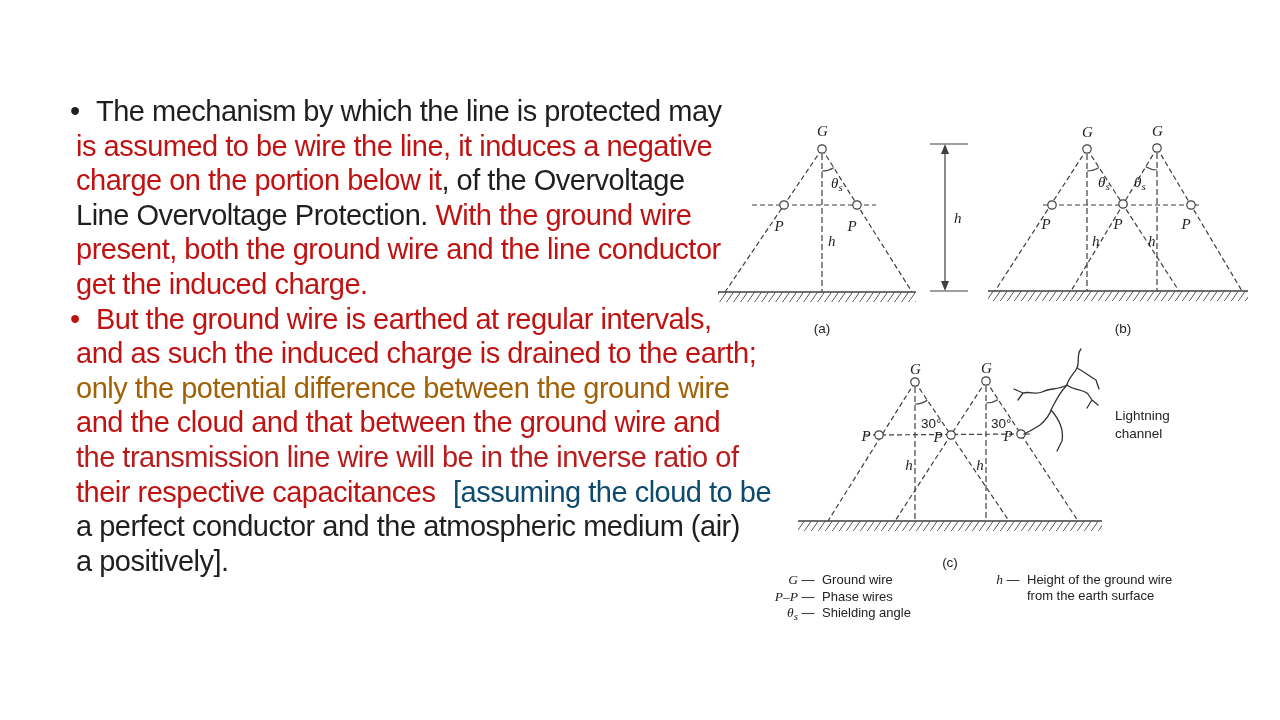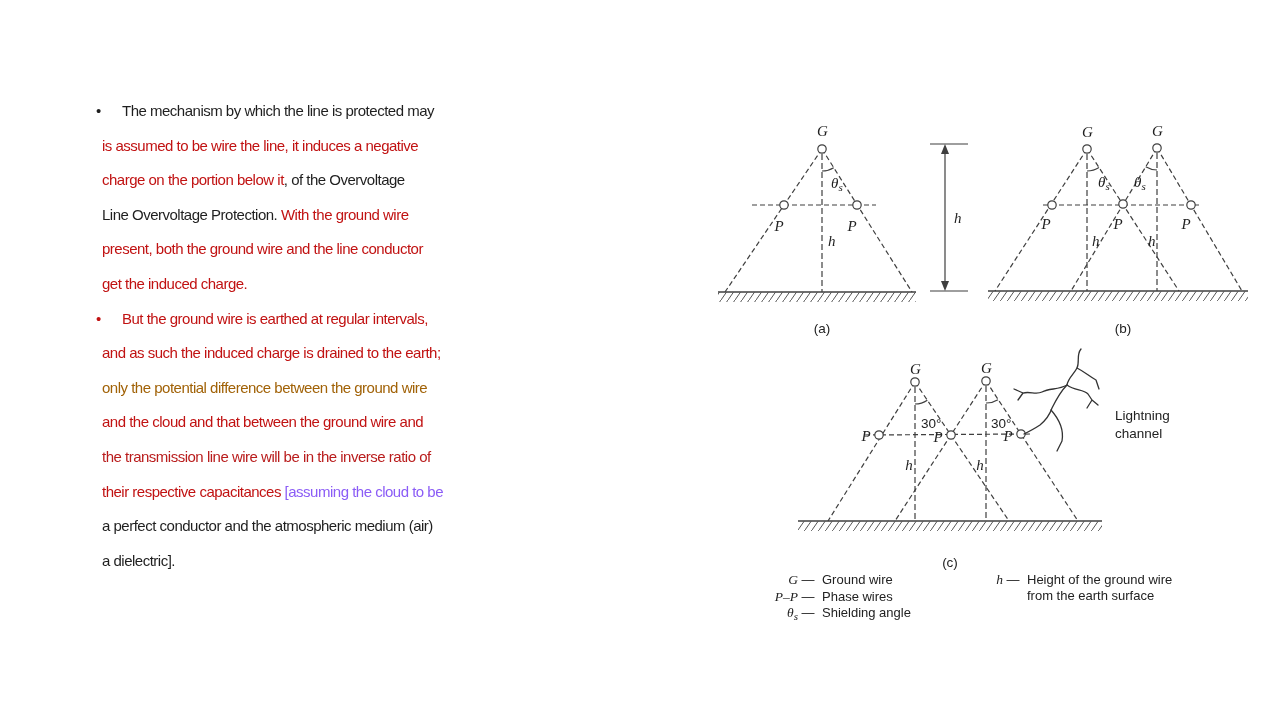--- a/index.html
+++ b/index.html
@@ -1,20 +1,20 @@
 <!DOCTYPE html>
 <html><head>
 <meta charset="utf-8">
 <style>
   html,body{margin:0;padding:0;background:#fff;}
   .stage{position:relative;width:1280px;height:720px;background:#ffffff;overflow:hidden;
          font-family:"Liberation Sans",sans-serif;}
   
-  #text-block{position:absolute;left:94px;top:94px;width:600px;
-              font-size:15px;letter-spacing:-0.5px;}
+  #text-block{position:absolute;left:68px;top:94px;width:600px;
+              font-size:29px;letter-spacing:-0.5px;}
   #text-block .line{height:34.6px;line-height:34.6px;white-space:nowrap;padding-left:8px;}
   #text-block .line.has-bullet{padding-left:0;}
   #text-block .bullet{display:inline-block;width:26px;padding-left:2px;}
   
   #diagram-svg{position:absolute;left:700px;top:115px;width:560px;height:520px;}
   .dline{stroke:#3f3f3f;stroke-width:1.2;fill:none;}
   .dash{stroke-dasharray:5 3;}
   .vdash{stroke-dasharray:6 3;}
   .node{fill:#ffffff;stroke:#3f3f3f;stroke-width:1.2;}
   .sym{font:italic 15px "Liberation Serif",serif;fill:#222;}
@@ -35,23 +35,23 @@
       <div class="line"><span style="color: rgb(193, 18, 18);">is assumed to be wire the line, it induces a negative</span></div>
       <div class="line"><span style="color: rgb(193, 18, 18);">charge on the portion below it</span><span style="color: rgb(31, 31, 31);">, of the Overvoltage</span></div>
       <div class="line"><span style="color: rgb(31, 31, 31);">Line Overvoltage Protection. </span><span style="color: rgb(193, 18, 18);">With the ground wire</span></div>
       <div class="line"><span style="color: rgb(193, 18, 18);">present, both the ground wire and the line conductor</span></div>
       <div class="line"><span style="color: rgb(193, 18, 18);">get the induced charge.</span></div>
       <div class="line has-bullet"><span class="bullet" style="color: rgb(193, 18, 18);">•</span><span style="color: rgb(193, 18, 18);">But the ground wire is earthed at regular intervals,</span></div>
       <div class="line"><span style="color: rgb(193, 18, 18); text-align: center;">and as such the induced charge is drained to the earth;</span></div>
       <div class="line"><span style="color: #a16207;">only the potential difference between the ground wire</span></div>
       <div class="line"><span style="color: rgb(193, 18, 18);">and the cloud and that between the ground wire and</span></div>
       <div class="line"><span style="color: #b91c1c;">the transmission line wire will be in the inverse ratio of</span></div>
-      <div class="line"><span style="color: rgb(193, 18, 18);">their respective capacitances </span><span style="color: #8b5cf6;">[assuming the cloud to be</span></div>
+      <div class="line"><span style="color: rgb(193, 18, 18);">their respective capacitances </span><span style="color: #0c4a6e; margin-left: 10px;">[assuming the cloud to be</span></div>
       <div class="line"><span style="color: rgb(31, 31, 31);">a perfect conductor and the atmospheric medium (air)</span></div>
-      <div class="line"><span style="color: rgb(31, 31, 31);">a dielectric].</span></div>
+      <div class="line"><span style="color: rgb(31, 31, 31);">a positively].</span></div>
     </div>
 
   <svg id="diagram-svg" viewBox="700 115 560 520">
     <defs>
       <pattern id="hatch" patternUnits="userSpaceOnUse" width="7" height="10">
         <path d="M0,10 L7,0" stroke="#555" stroke-width="1"></path>
       </pattern>
     </defs>
 
     <g>

